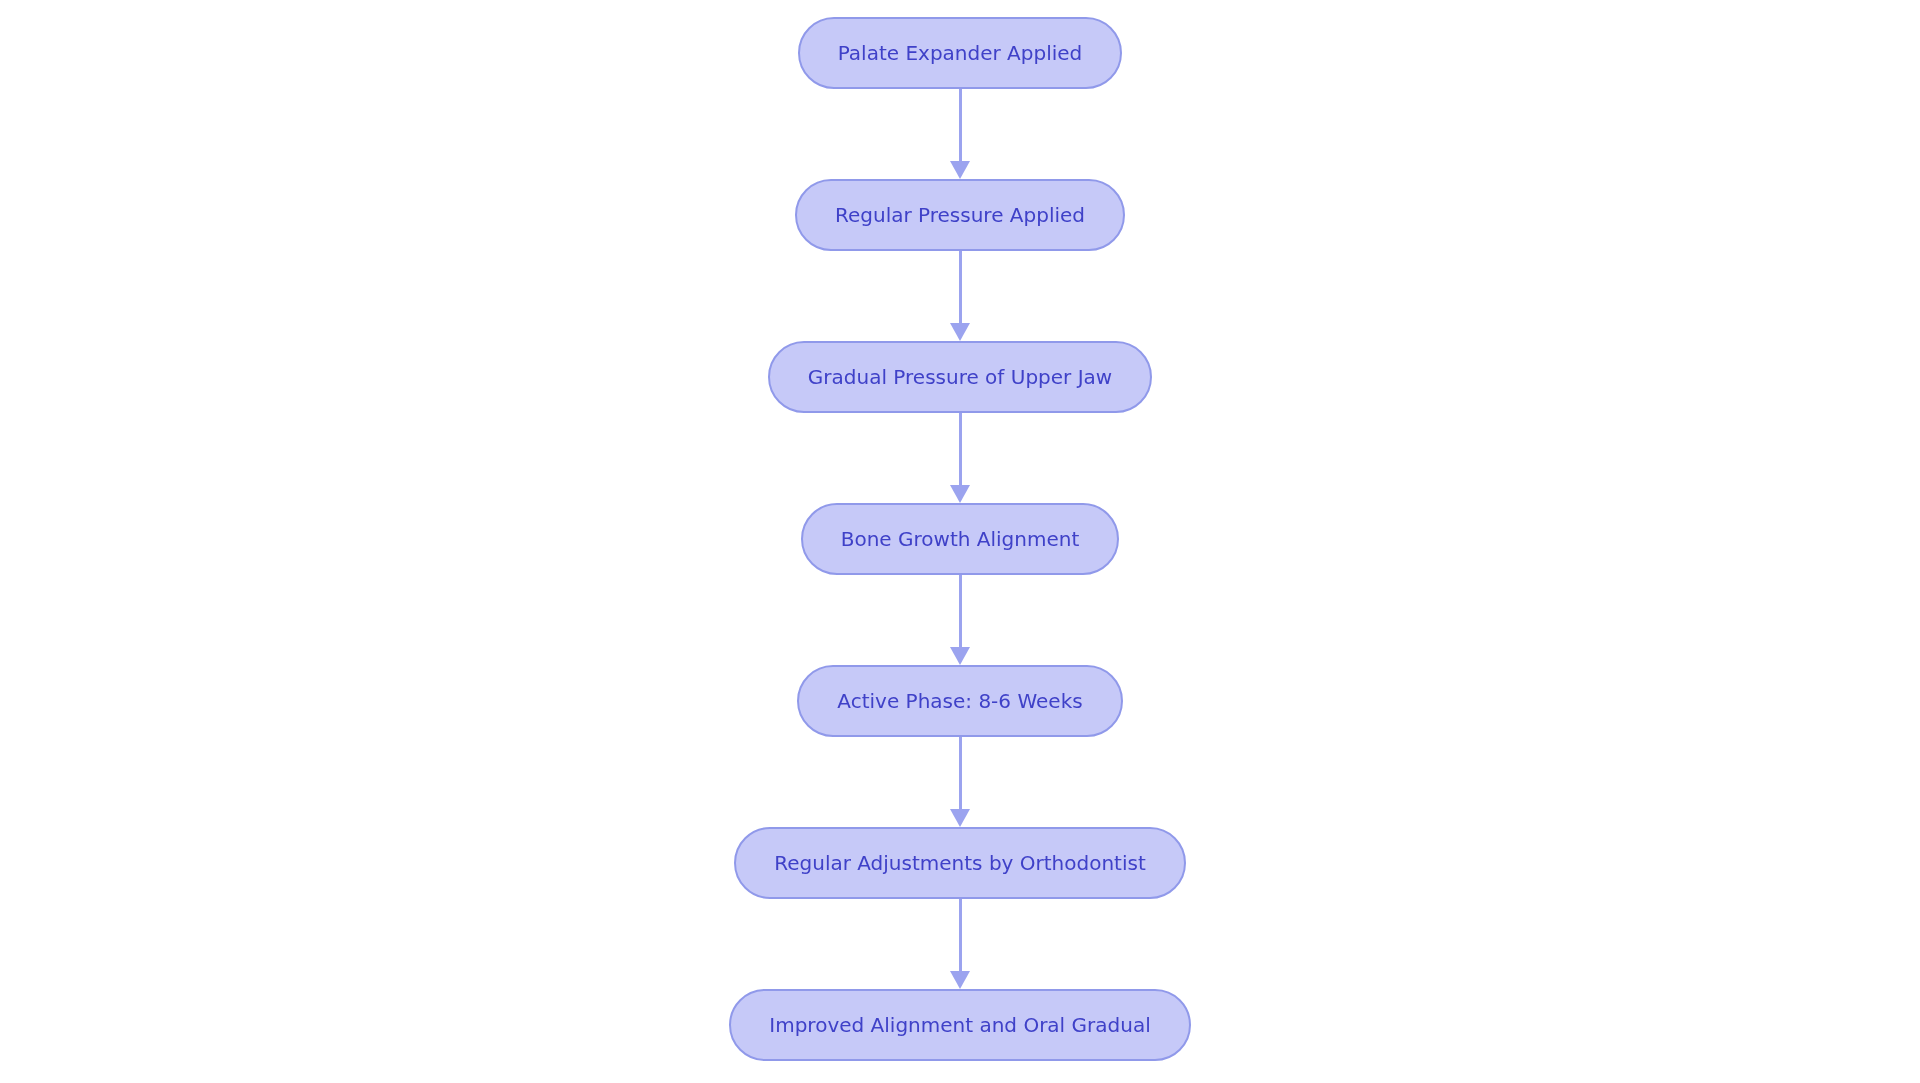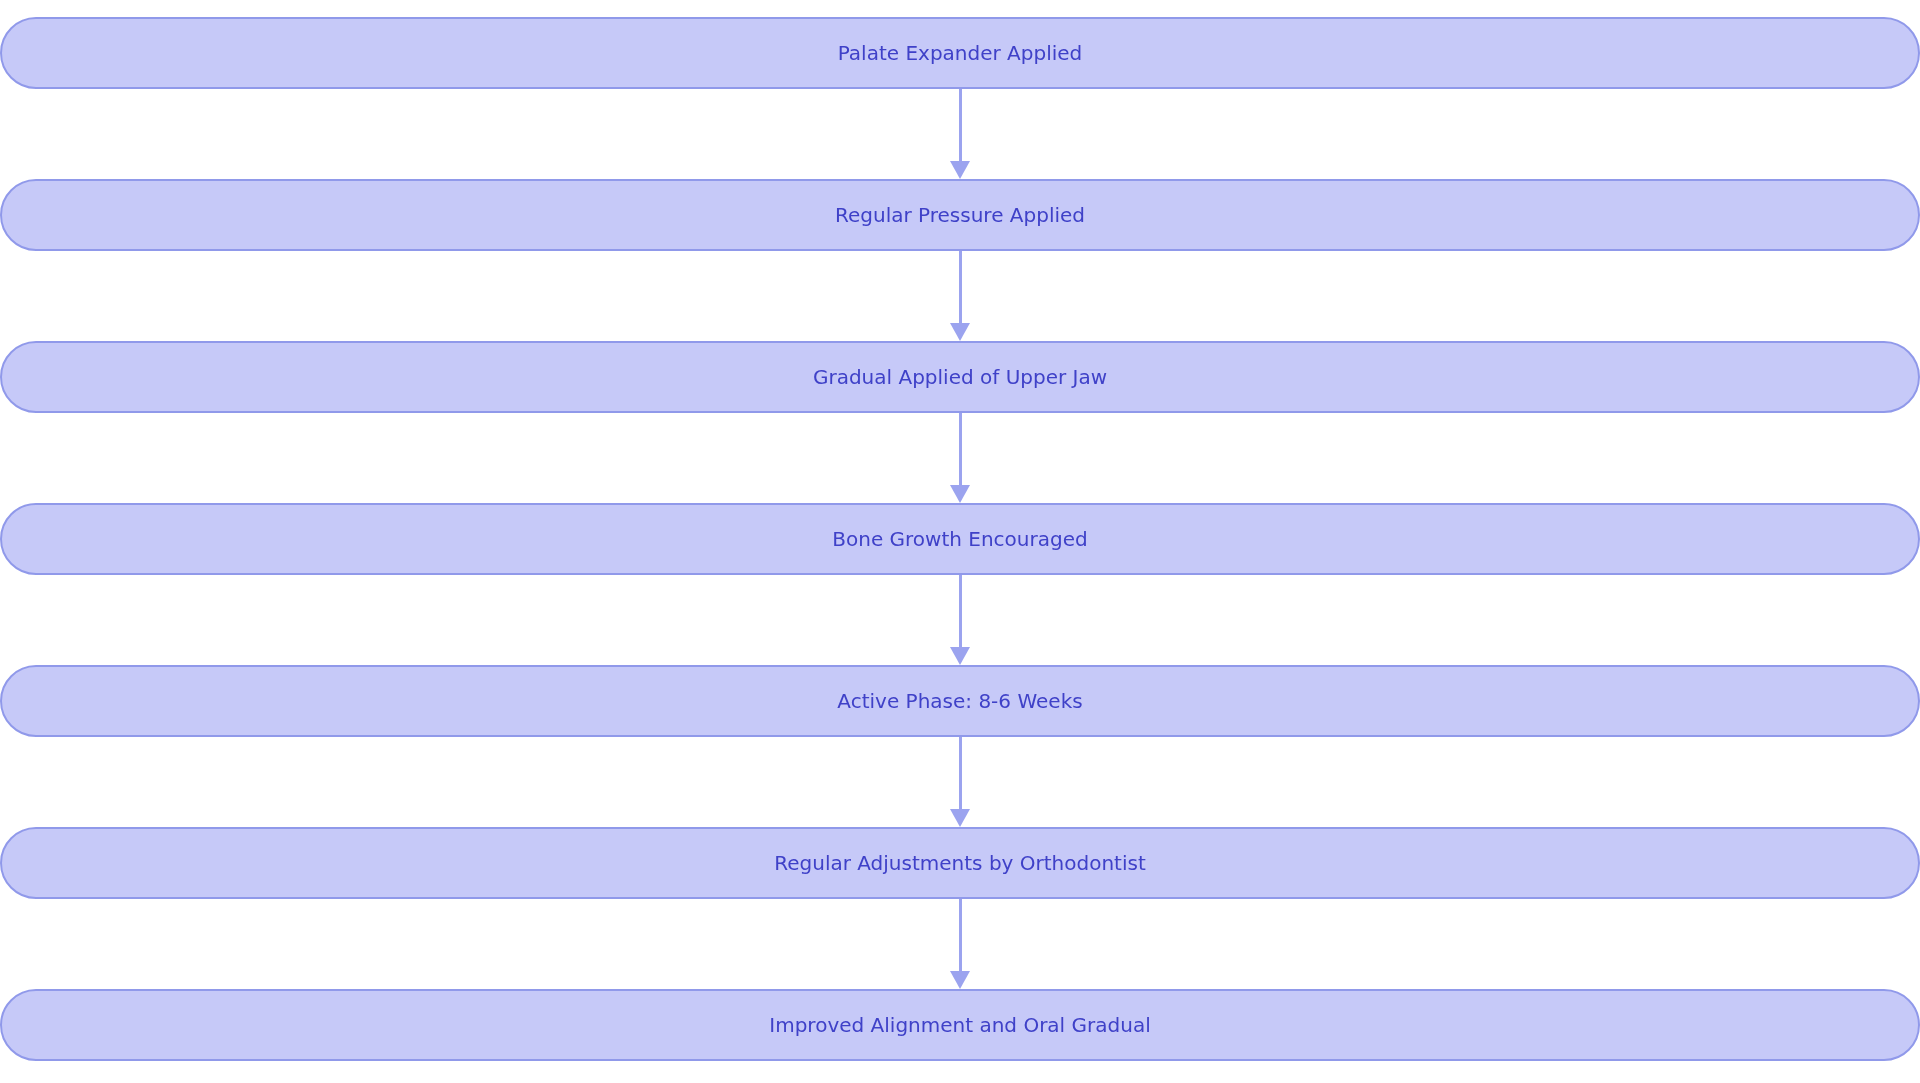--- a/index.html
+++ b/index.html
@@ -20,20 +20,21 @@
     background: var(--background);
     font-family: "DejaVu Sans", "Liberation Sans", sans-serif;
     overflow: hidden;
   }
   .canvas {
     width: 100%;
     height: 100%;
     padding-top: 17px;
     display: flex;
     flex-direction: column;
+    align-items: center;
   }
   .node {
     height: 72px;
     padding: 0 38px;
     display: flex;
     align-items: center;
     justify-content: center;
     background: var(--node-fill);
     border: 2px solid var(--node-border);
     border-radius: 36px;
@@ -74,28 +75,28 @@
     <div class="arrow-head"></div>
   </div>
 
   <div class="node">Regular Pressure Applied</div>
 
   <div class="connector">
     <div class="arrow-line"></div>
     <div class="arrow-head"></div>
   </div>
 
-  <div class="node">Gradual Applied of Upper Jaw</div>
+  <div class="node">Gradual Pressure of Upper Jaw</div>
 
   <div class="connector">
     <div class="arrow-line"></div>
     <div class="arrow-head"></div>
   </div>
 
-  <div class="node">Bone Growth Encouraged</div>
+  <div class="node">Bone Growth Alignment</div>
 
   <div class="connector">
     <div class="arrow-line"></div>
     <div class="arrow-head"></div>
   </div>
 
   <div class="node">Active Phase: 8-6 Weeks</div>
 
   <div class="connector">
     <div class="arrow-line"></div>

